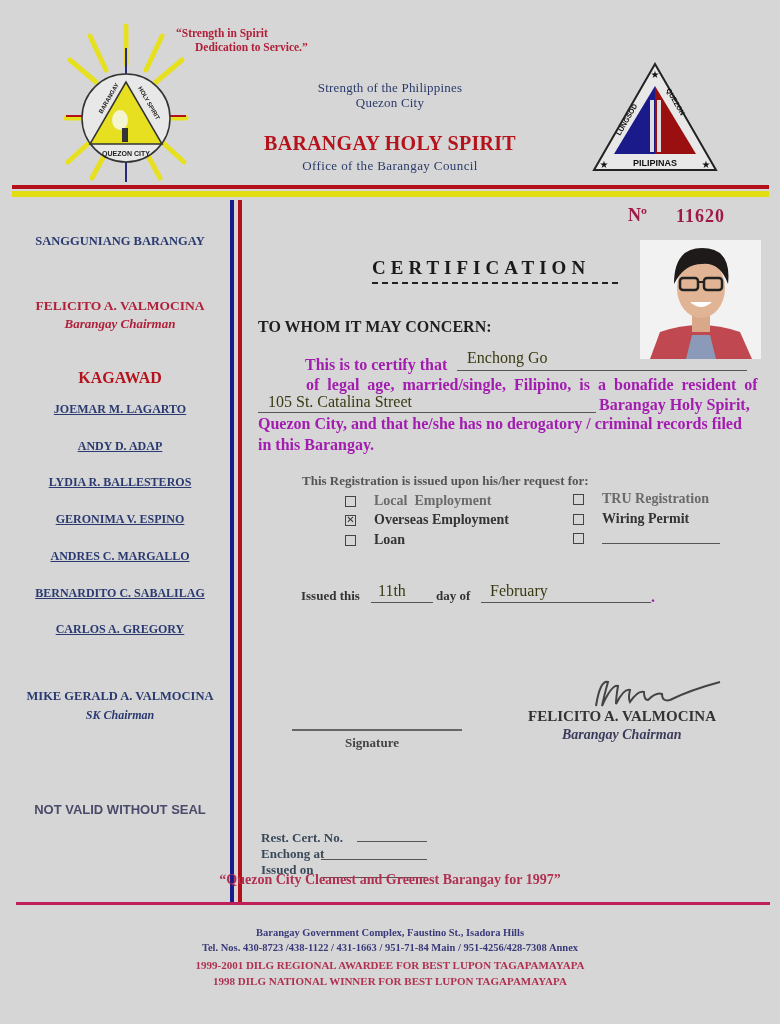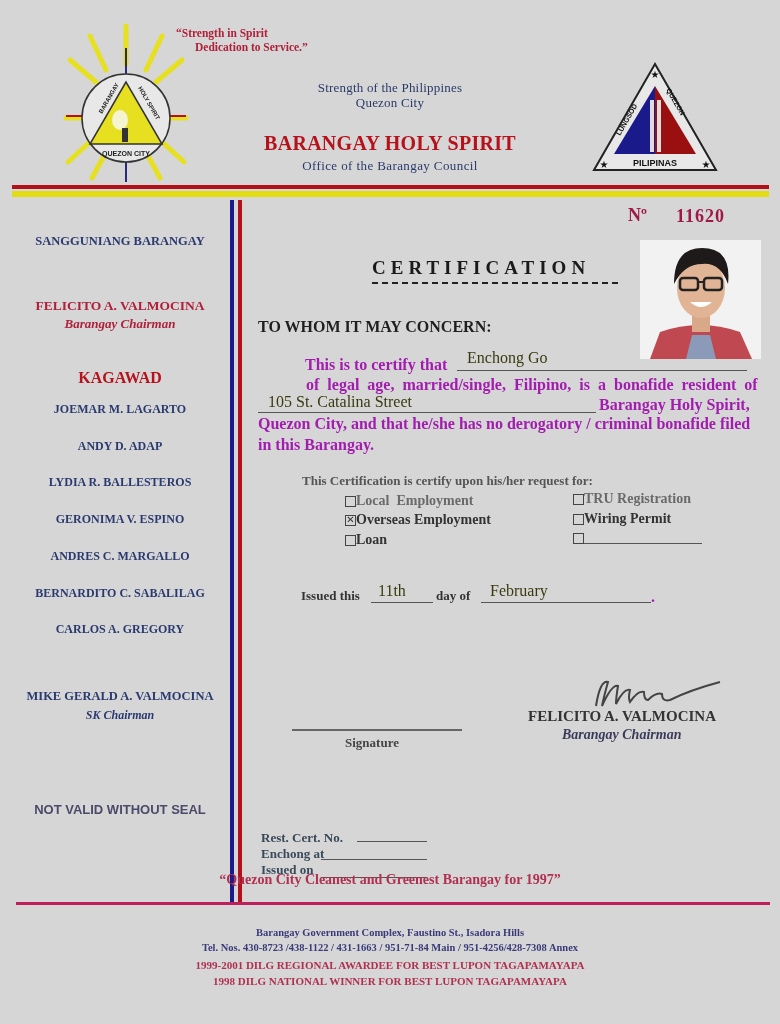--- a/index.html
+++ b/index.html
@@ -21,39 +21,39 @@
   .vline-red { left: 238px; top: 200px; width: 4px; height: 704px; background: #b3101a; }
 
   .rule-bottom { left: 16px; top: 902px; width: 754px; height: 3px; background: #c0205a; }
 
   
   .side { left: 10px; width: 220px; text-align: center; font-weight: bold; }
   .side-council { top: 234px; font-size: 12.5px; color: #2a3a70; }
   .side-chair { top: 298px; font-size: 13.5px; color: #b0203a; }
   .side-chair-title { top: 316px; font-size: 13px; color: #b0203a; font-style: italic; }
   .side-kagawad { top: 369px; font-size: 16px; color: #b5121b; }
-  .side-member { font-size: 12px; color: #2a3a70; }
+  .side-member { font-size: 12px; color: #2a3a70; text-decoration: underline; }
   .side-sk { font-size: 12.5px; color: #2a3a70; }
   .side-sk-title { font-size: 12px; color: #2a3a70; font-style: italic; }
   .notvalid { left: 10px; top: 802px; width: 220px; text-align: center; font-family: "Liberation Sans", sans-serif; font-weight: bold; font-size: 13px; color: #4a4a6a; }
 
   
   .no-label { left: 628px; top: 205px; color: #a01848; font-size: 18px; font-weight: bold; }
   .no-value { left: 676px; top: 206px; color: #a01848; font-size: 18px; font-weight: bold; letter-spacing: 1px; }
   .photo { left: 640px; top: 240px; width: 121px; height: 119px; background: #f0f0f0; overflow: hidden; }
   .cert-title { left: 372px; top: 257px; font-size: 19px; font-weight: bold; letter-spacing: 5px; color: #1a1a1a; }
   .cert-dash { left: 372px; top: 282px; width: 246px; border-top: 2px dashed #222; }
   .to-whom { left: 258px; top: 318px; font-weight: bold; font-size: 16px; }
 
   .para { font-weight: bold; font-size: 16px; color: #a21caf; }
   .fill { color: #3a3a10; font-weight: normal; font-size: 16px; }
   .uline { border-bottom: 1.5px solid #555; }
 
   .req-head { left: 302px; top: 473px; font-weight: bold; font-size: 13px; color: #555; }
-  .opt { font-weight: bold; font-size: 14px; color: #333; display: flex; align-items: center; gap: 0; }
+  .opt { font-weight: bold; font-size: 14px; color: #333; display: flex; align-items: center; gap: 18px; }
   .opt.faded { color: #6a6a6a; }
   .cbox { width: 11px; height: 11px; border: 1.5px solid #444; display: inline-flex; align-items: center; justify-content: center; font-size: 10px; line-height: 1; font-family: "DejaVu Sans", sans-serif; }
 
   .sig-line { left: 292px; top: 729px; width: 170px; border-top: 2px solid #666; }
   .sig-label { left: 345px; top: 735px; font-weight: bold; font-size: 13px; color: #444; }
   .chair-name { left: 528px; top: 708px; font-weight: bold; font-size: 15px; color: #333; }
   .chair-title { left: 562px; top: 727px; font-weight: bold; font-style: italic; font-size: 14px; color: #3a3a5a; }
 
   .rest { font-weight: bold; font-size: 13px; color: #3a4a5a; }
 
@@ -174,24 +174,24 @@
 <div class="abs uline" style="left:457px;top:349px;width:290px;height:22px;">
   <span class="fill" style="padding-left:10px;">Enchong Go</span>
 </div>
 
 <div class="abs para" style="left:258px;top:376px;width:490px;white-space:pre;margin-left:48px;">of  legal  age,  married/single,  Filipino,  is  a  bonafide  resident  of</div>
 
 <div class="abs uline" style="left:258px;top:393px;width:338px;height:20px;">
   <span class="fill" style="padding-left:10px;">105 St. Catalina Street</span>
 </div>
 <div class="abs para" style="left:599px;top:396px;">Barangay Holy Spirit,</div>
-<div class="abs para" style="left:258px;top:415px;white-space:pre;">Quezon City, and that he/she has no derogatory / criminal bonafide filed</div>
+<div class="abs para" style="left:258px;top:415px;white-space:pre;">Quezon City, and that he/she has no derogatory / criminal records filed</div>
 <div class="abs para" style="left:258px;top:436px;">in this Barangay.</div>
 
-<div class="abs req-head">This Certification is certify upon his/her request for:</div>
+<div class="abs req-head">This Registration is issued upon his/her request for:</div>
 
 <div class="abs opt faded" style="left:345px;top:493px;">
   <span class="cbox"></span>
   <span style="white-space:pre;">Local  Employment</span>
 </div>
 <div class="abs opt" style="left:345px;top:512px;">
   <span class="cbox">✕</span>
   <span>Overseas Employment</span>
 </div>
 <div class="abs opt" style="left:345px;top:532px;">

